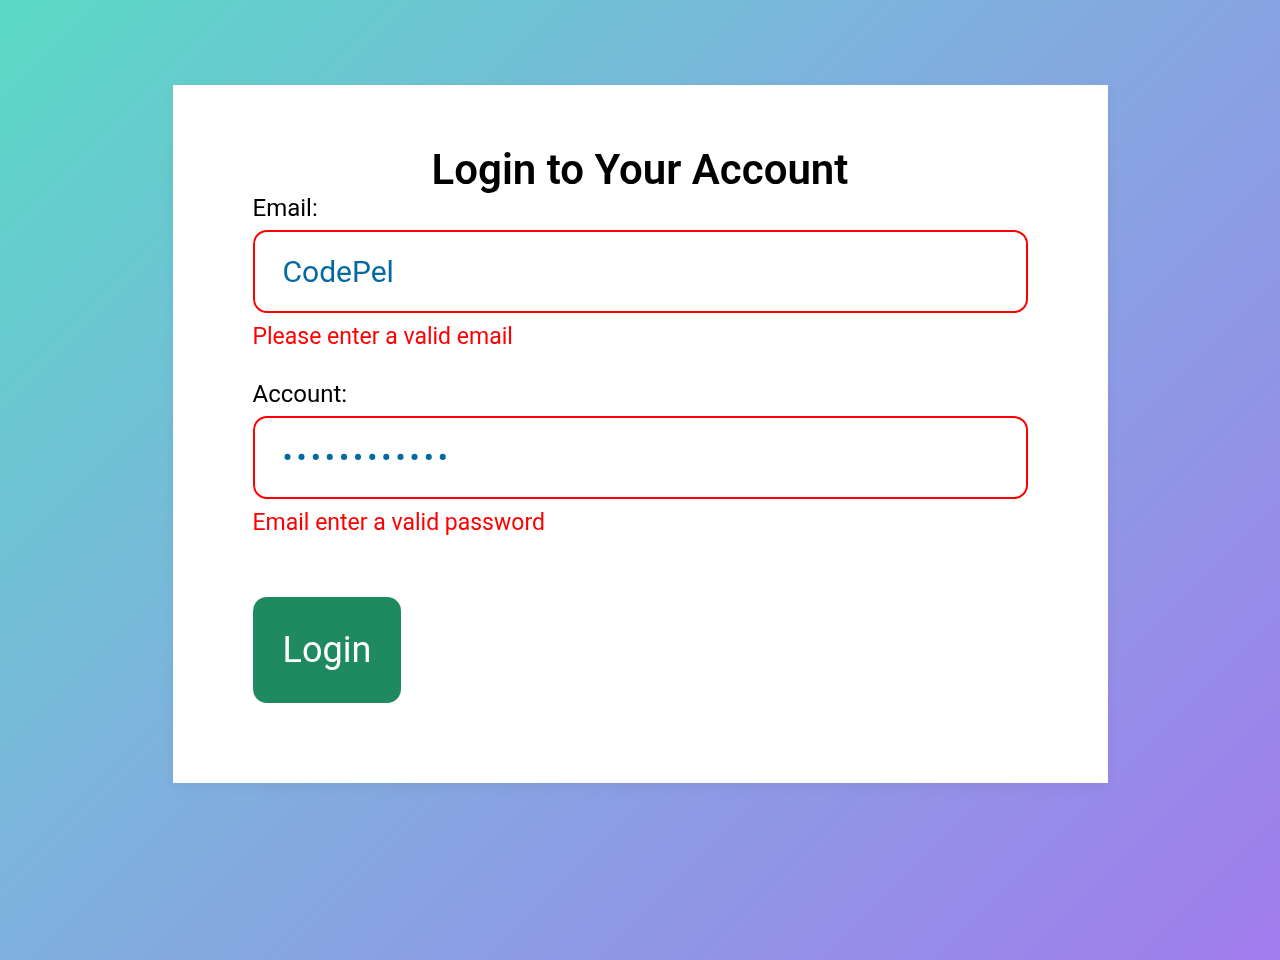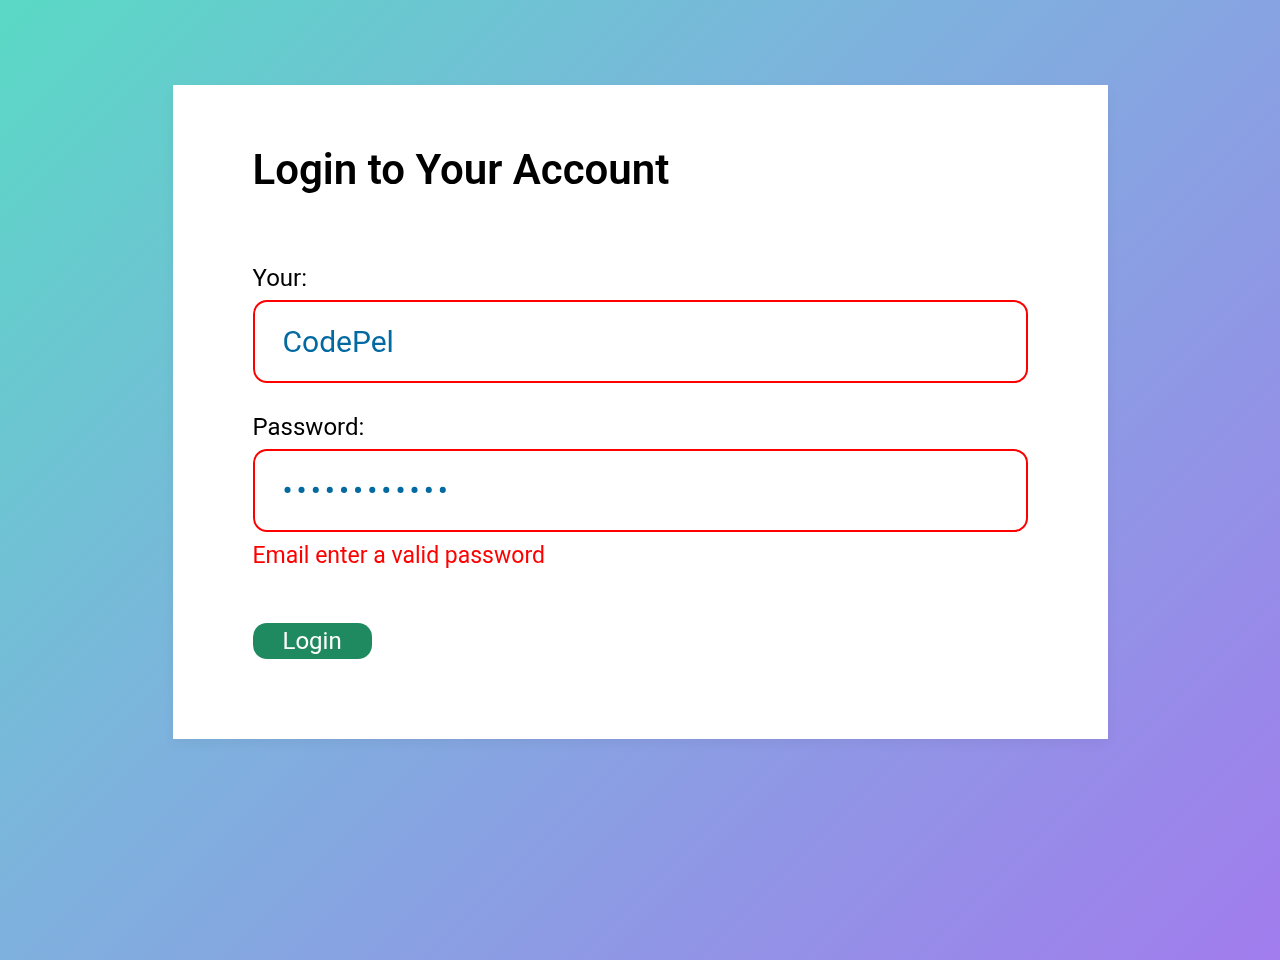--- a/index.html
+++ b/index.html
@@ -20,25 +20,24 @@
     }
     
     .card {
       background: #ffffff;
       width: 935px;
       padding: 60px 80px 80px 80px;
       box-shadow: 0 4px 12px rgba(0,0,0,0.05);
     }
     
     .title {
-      text-align: left;
+      text-align: center;
       font-size: 42px;
       font-weight: 600;
       color: #000;
-      margin-bottom: 70px;
     }
     
     .form-group {
       margin-bottom: 30px;
     }
     
     .label {
       font-size: 24px;
       color: #000;
       display: block;
@@ -69,38 +68,39 @@
       color: #ff0000;
       font-size: 23px;
       margin-top: 10px;
     }
     
     .login-button {
       background: #1f8a5f;
       color: #ffffff;
       border: none;
       border-radius: 14px;
-      padding: 4px 30px;
-      font-size: 24px;
+      padding: 32px 30px;
+      font-size: 36px;
       cursor: pointer;
-      margin-top: 24px;
+      margin-top: 31px;
       font-family: inherit;
     }
   </style>
 </head>
 <body>
 
 <div class="card">
   <h1 class="title">Login to Your Account</h1>
   
   <div class="form-group">
-    <label class="label">Your:</label>
+    <label class="label">Email:</label>
     <input type="text" class="input" value="CodePel" style="">
+    <div class="error-message">Please enter a valid email</div>
   </div>
   
   <div class="form-group">
-    <label class="label">Password:</label>
+    <label class="label">Account:</label>
     <input type="text" class="input password-input" value="••••••••••••" style="">
     <div class="error-message">Email enter a valid password</div>
   </div>
   
   <button class="login-button">Login</button>
 </div>
 
 </body></html>

